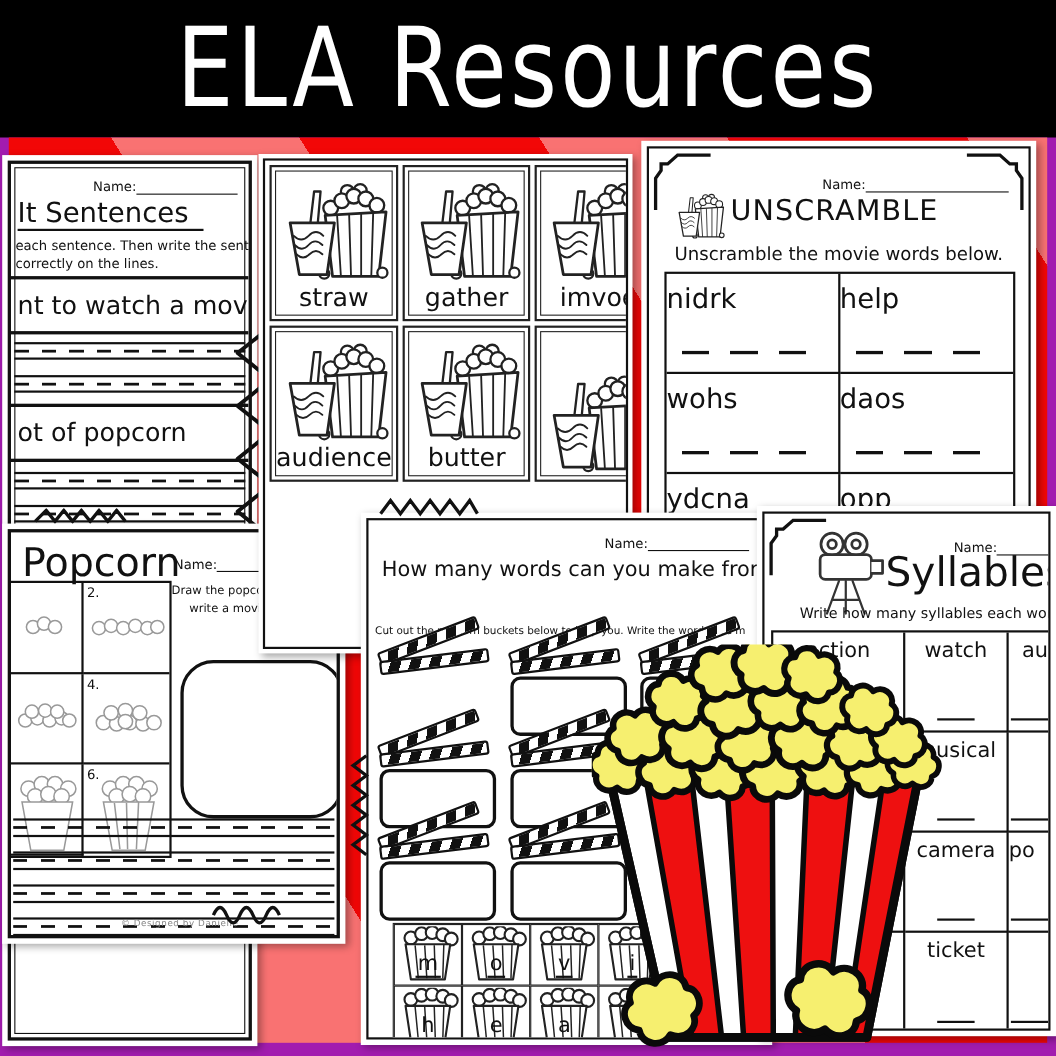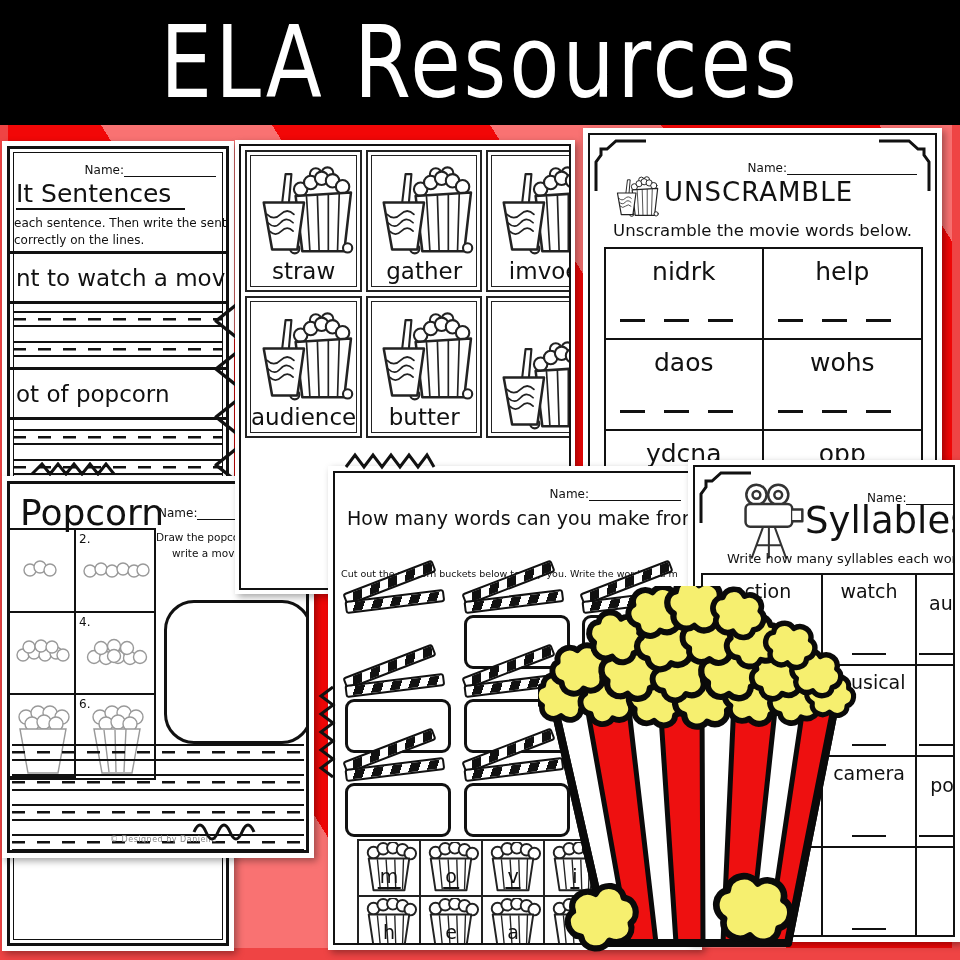--- a/index.html
+++ b/index.html
@@ -1,16 +1,16 @@
 <!DOCTYPE html>
 <html><head>
 <meta charset="utf-8">
 <style>
   html,body{margin:0;padding:0;background:#333;}
-  .canvas{position:relative;width:960px;height:960px;background:#ef4444;overflow:hidden;
+  .canvas{position:relative;width:960px;height:960px;background:#a21caf;overflow:hidden;
           font-family:"DejaVu Sans","Liberation Sans",sans-serif;color:#111;}
   
   .banner{position:absolute;left:0;top:0;width:960px;height:125px;background:#000;
           display:flex;align-items:center;justify-content:center;}
   .banner span{color:#fff;font-size:82px;letter-spacing:3px;transform:scaleY(1.22);white-space:nowrap;}
   
   .red-bg{position:absolute;left:8px;right:8px;top:125px;bottom:12px;
           background:repeating-linear-gradient(58deg,#f20707 0 185px,#f97272 185px 330px);}
   
   .sheet{position:absolute;background:#fff;box-sizing:border-box;padding:5px;
@@ -35,21 +35,21 @@
            display:flex;flex-direction:column;align-items:center;justify-content:flex-end;overflow:hidden;}
   .card-word{font-size:23px;line-height:1.25;}
   
   .u-title{position:absolute;left:74px;top:42px;font-size:26px;letter-spacing:1px;white-space:nowrap;}
   .u-sub{position:absolute;left:0;right:0;top:86px;font-size:16.5px;text-align:center;white-space:nowrap;}
   .u-grid{position:absolute;left:14px;right:12px;top:112px;height:368px;border:2.5px solid #111;
           display:grid;grid-template-columns:1fr 1fr;grid-template-rows:repeat(4,1fr);box-sizing:border-box;}
   .u-cell{position:relative;border-right:2.5px solid #111;border-bottom:2.5px solid #111;}
   .u-cell:nth-child(2n){border-right:none;}
   .u-cell.last{border-bottom:none;}
-  .u-word{position:absolute;top:8px;left:0;right:0;text-align:center;font-size:25px;}
+  .u-word{position:absolute;top:8px;left:0;right:0;text-align:left;font-size:25px;}
   .corner{position:absolute;width:56px;height:56px;}
   
   .p-title{position:absolute;left:10px;top:8px;font-size:36px;}
   .p-instr{position:absolute;left:146px;top:46px;font-size:10.5px;line-height:1.5;white-space:nowrap;}
   .p-grid{position:absolute;left:-2px;top:44px;width:148px;height:252px;border:2.5px solid #111;
           display:grid;grid-template-columns:66px 1fr;grid-template-rows:repeat(3,1fr);box-sizing:border-box;}
   .p-cell{position:relative;border-right:2px solid #111;border-bottom:2px solid #111;}
   .p-cell:nth-child(2n){border-right:none;}
   .p-cell.last{border-bottom:none;}
   .p-num{position:absolute;left:3px;top:2px;font-size:12px;}
@@ -77,21 +77,21 @@
   .lcard{position:relative;border:1px solid #222;box-sizing:border-box;}
   .lcard .lb{position:absolute;inset:1px;}
   .lcard .letter{position:absolute;left:50%;top:26px;transform:translateX(-50%);
                  font-size:19px;border-bottom:2px solid #111;line-height:1.05;padding:0 2px;}
   
   .y-title{position:absolute;left:110px;top:32px;font-size:37px;white-space:nowrap;}
   .y-sub{position:absolute;left:32px;top:84px;font-size:13px;white-space:nowrap;}
   .y-grid{position:absolute;left:6px;right:-4px;top:106px;height:368px;border:2.5px solid #111;
           display:grid;grid-template-columns:120px 94px 1fr;grid-template-rows:repeat(4,1fr);box-sizing:border-box;}
   .y-cell{position:relative;border-right:2.5px solid #111;border-bottom:2.5px solid #111;}
-  .y-cell:nth-child(3n){border-right:none;margin-top:12px;}
+  .y-cell:nth-child(3n){border-right:none;}
   .y-cell.last{border-bottom:none;}
   .y-word{position:absolute;top:5px;left:0;right:0;text-align:center;font-size:19px;}
   .ans{position:absolute;left:50%;bottom:9px;transform:translateX(-50%);width:34px;border-bottom:2.5px solid #111;}
   .deco{position:absolute;}
 </style>
 </head>
 <body>
 
 <svg width="0" height="0" style="position:absolute">
   <defs>
@@ -367,25 +367,25 @@
       <div class="u-grid">
         <div class="u-cell">
           <div class="u-word">nidrk</div>
           <div class="dashline" style="left:14px;right:14px;bottom:16px"></div>
         </div>
         <div class="u-cell">
           <div class="u-word">help</div>
           <div class="dashline" style="left:14px;right:14px;bottom:16px"></div>
         </div>
         <div class="u-cell">
+          <div class="u-word">wohs</div>
+          <div class="dashline" style="left:14px;right:14px;bottom:16px"></div>
+        </div>
+        <div class="u-cell">
           <div class="u-word">daos</div>
-          <div class="dashline" style="left:14px;right:14px;bottom:16px"></div>
-        </div>
-        <div class="u-cell">
-          <div class="u-word">wohs</div>
           <div class="dashline" style="left:14px;right:14px;bottom:16px"></div>
         </div>
         <div class="u-cell">
           <div class="u-word">ydcna</div>
           <div class="dashline" style="left:14px;right:14px;bottom:16px"></div>
         </div>
         <div class="u-cell">
           <div class="u-word">opp</div>
           <div class="dashline" style="left:14px;right:14px;bottom:16px"></div>
         </div>
@@ -566,25 +566,29 @@
         </div>
         <div class="y-cell">
           <div class="y-word"></div>
           <div class="ans"></div>
         </div>
         <div class="y-cell">
           <div class="y-word">camera</div>
           <div class="ans"></div>
         </div>
         <div class="y-cell">
-          <div class="y-word" style="text-align:center;padding-left:12px">po</div>
+          <div class="y-word" style="text-align:left;padding-left:0">po</div>
           <div class="ans"></div>
         </div>
         <div class="y-cell last">
           <div class="y-word"></div>
+          <div class="ans"></div>
+        </div>
+        <div class="y-cell last">
+          <div class="y-word">ticket</div>
           <div class="ans"></div>
         </div>
         <div class="y-cell last">
           <div class="y-word"></div>
           <div class="ans"></div>
         </div>
       </div>
     </div>
   </div>
 

